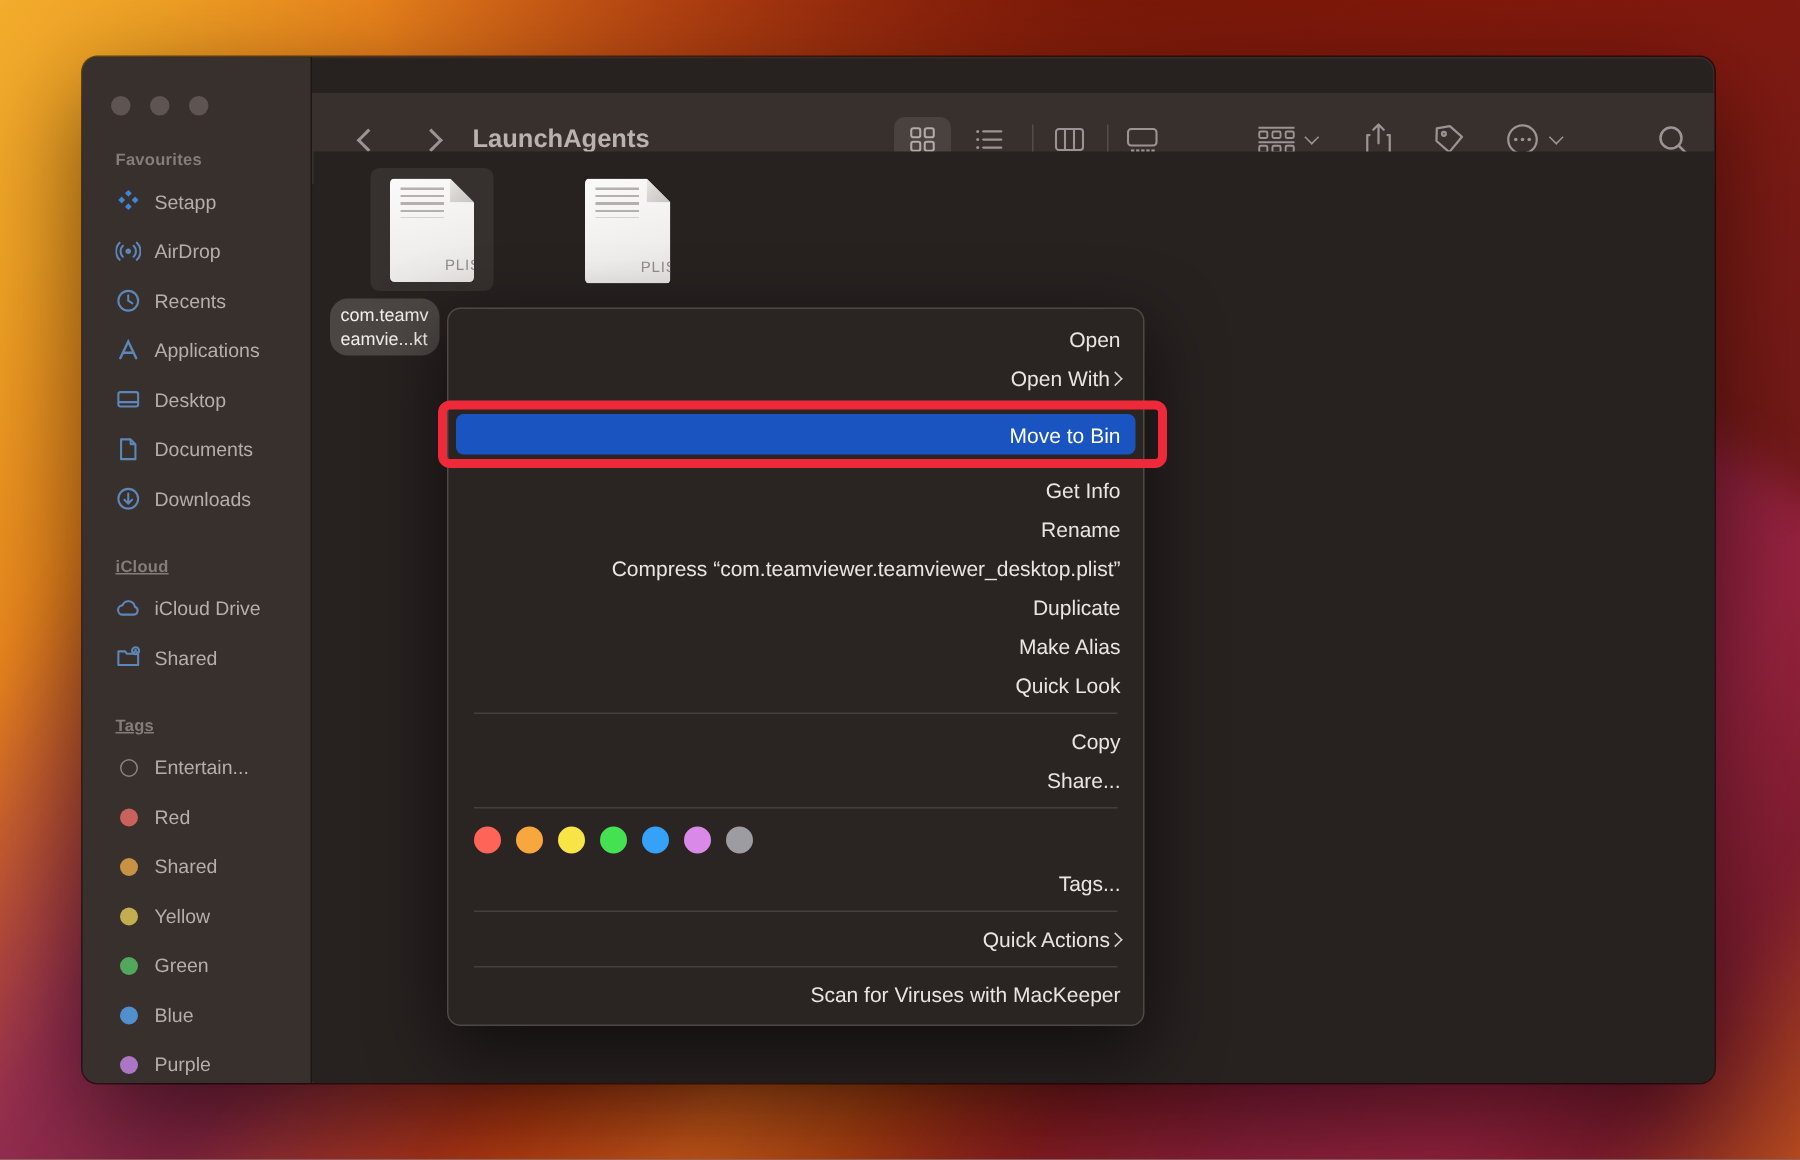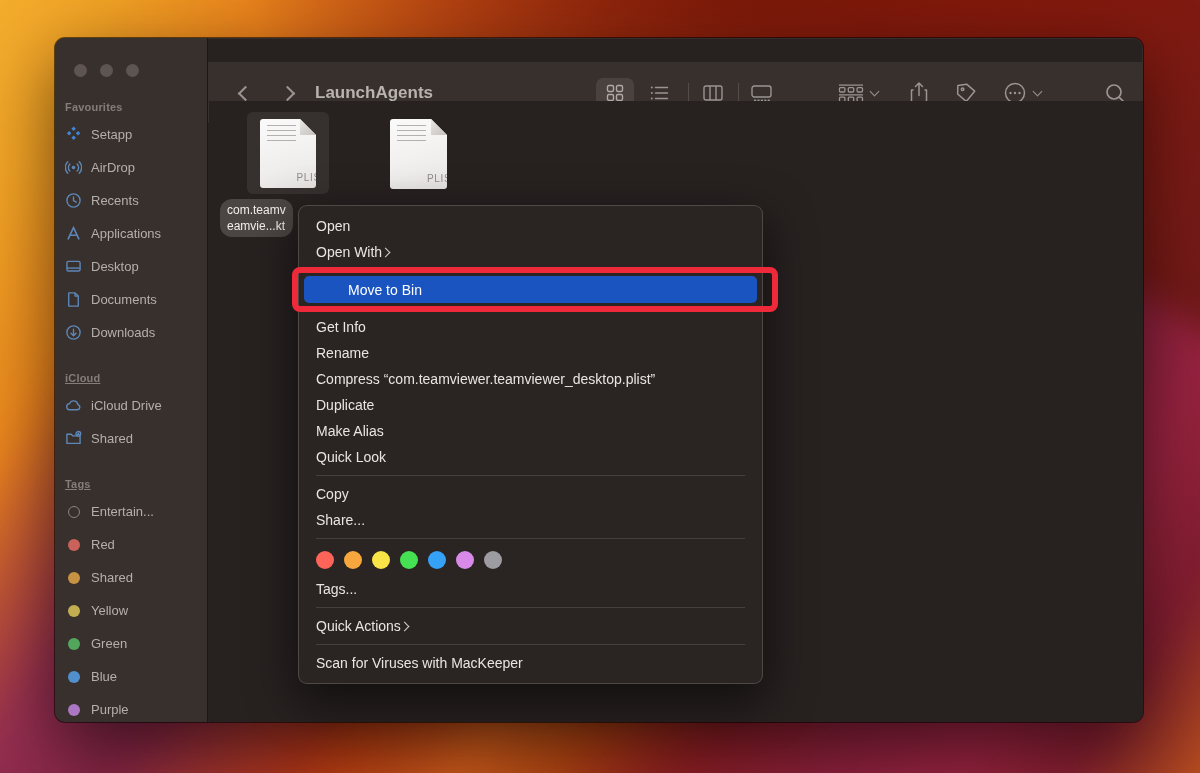--- a/index.html
+++ b/index.html
@@ -22,21 +22,21 @@
       background:linear-gradient(90deg, rgba(142,33,64,0) 0%, #8e2140 40%, #9c2444 60%, rgba(156,36,68,0) 100%); }
   .band-orange-right { right:-170px; bottom:-380px; width:300px; height:680px; transform:rotate(34deg);
       background:linear-gradient(90deg, rgba(207,93,30,0) 0%, #cf5d1e 45%, #c05317 65%, rgba(192,83,23,0) 100%); }
 
   
   .window { position:absolute; left:55px; top:38px; width:1088px; height:684px;
     border-radius:10px; overflow:hidden; background:#272120;
     box-shadow:0 24px 70px rgba(0,0,0,.55), 0 0 0 1px rgba(0,0,0,.55), inset 0 0 0 1px rgba(255,255,255,.06); }
 
   .sidebar { position:absolute; left:0; top:0; width:153px; height:100%;
-    background:#38302c; border-right:1px solid rgba(0,0,0,.5); padding:58px 8px 0 0; }
+    background:#38302c; border-right:1px solid rgba(0,0,0,.5); padding:58px 8px 0 12px; }
 
   .traffic-lights { position:absolute; left:19px; top:26px; display:flex; gap:13px; }
   .tl-dot { width:13px; height:13px; border-radius:50%; background:#5e5451; }
 
   .side-header { height:22px; line-height:22px; padding-left:10px; font-size:11px; font-weight:bold;
     color:#857d79; letter-spacing:.2px; }
   .side-header.mt { margin-top:18px;text-decoration:underline; }
   .side-row { height:33px; display:flex; align-items:center; gap:9px; padding:0 8px 0 10px;
     border-radius:6px; color:#b5afac; font-size:13px; cursor:default; }
   .side-ico { width:17px; height:17px; flex:0 0 17px; display:flex; align-items:center; justify-content:center; }
@@ -74,21 +74,21 @@
     background:repeating-linear-gradient(to bottom,#a9a49f 0 1.5px, transparent 1.5px 5px); opacity:.85; }
   .plist-badge { position:absolute; bottom:7%; width:100%; text-align:center;
     font-size:10px; letter-spacing:.6px; color:#918c89;margin-left:24px; }
   .file-label { position:absolute; background:#4b4643; border-radius:12px; padding:3px 7px;
     font-size:12px; line-height:16px; color:#f1efee; text-align:left; white-space:nowrap; z-index:5; }
 
   
   .context-menu { position:absolute; left:298px; top:205px; width:465px; z-index:50;
     background:rgba(43,37,35,.985); border:1px solid rgba(110,102,97,.55); border-radius:9px;
     padding:7px 0; box-shadow:0 16px 48px rgba(0,0,0,.6); }
-  .mi { height:26px; display:flex; align-items:center; justify-content:flex-start;
+  .mi { height:26px; display:flex; align-items:center; justify-content:flex-end;
     padding:0 15px 0 17px; font-size:14px; color:#e9e5e3; }
   .mi .sub-chev { width:7px; height:7px; border-right:1.8px solid #d6d2d0; border-top:1.8px solid #d6d2d0;
     transform:rotate(45deg); }
   .mi.hl { height:27px; margin:0 5px; padding:0 10px 0 12px; border-radius:5px; color:#ffffff; }
   .msep { height:1px; background:rgba(255,255,255,.13); margin:5px 17px; }
   .dots-row { height:32px; display:flex; align-items:center; gap:10px; padding:0 17px; }
   .menu-dot { width:18px; height:18px; border-radius:50%; }
 
   
   .annotation { position:absolute; left:292px; top:267px; width:486px; height:45px;

